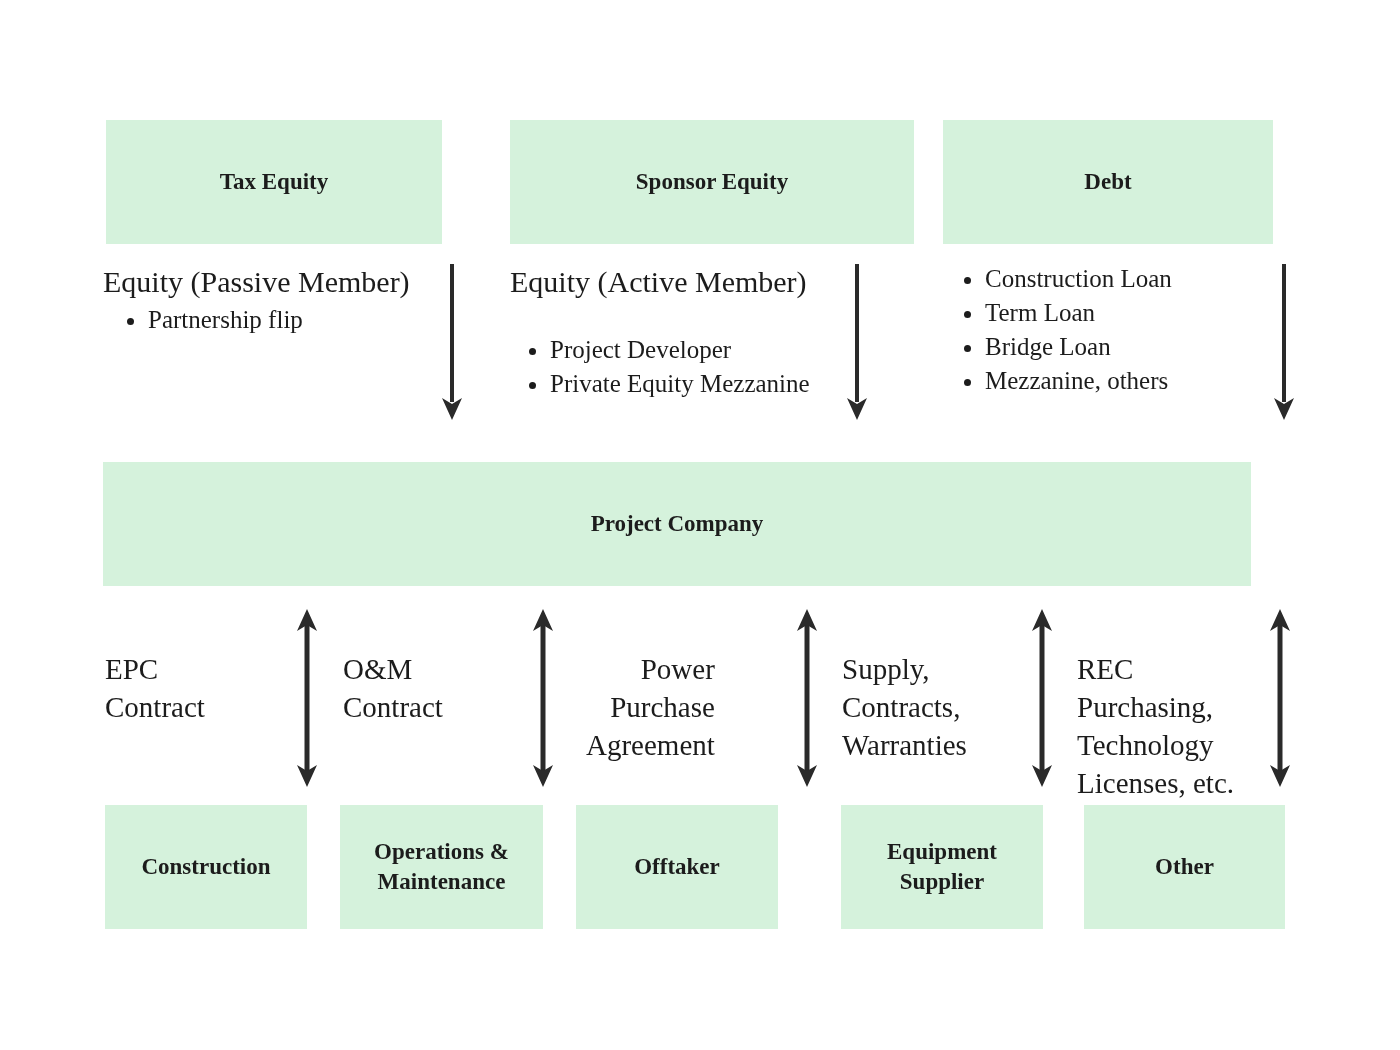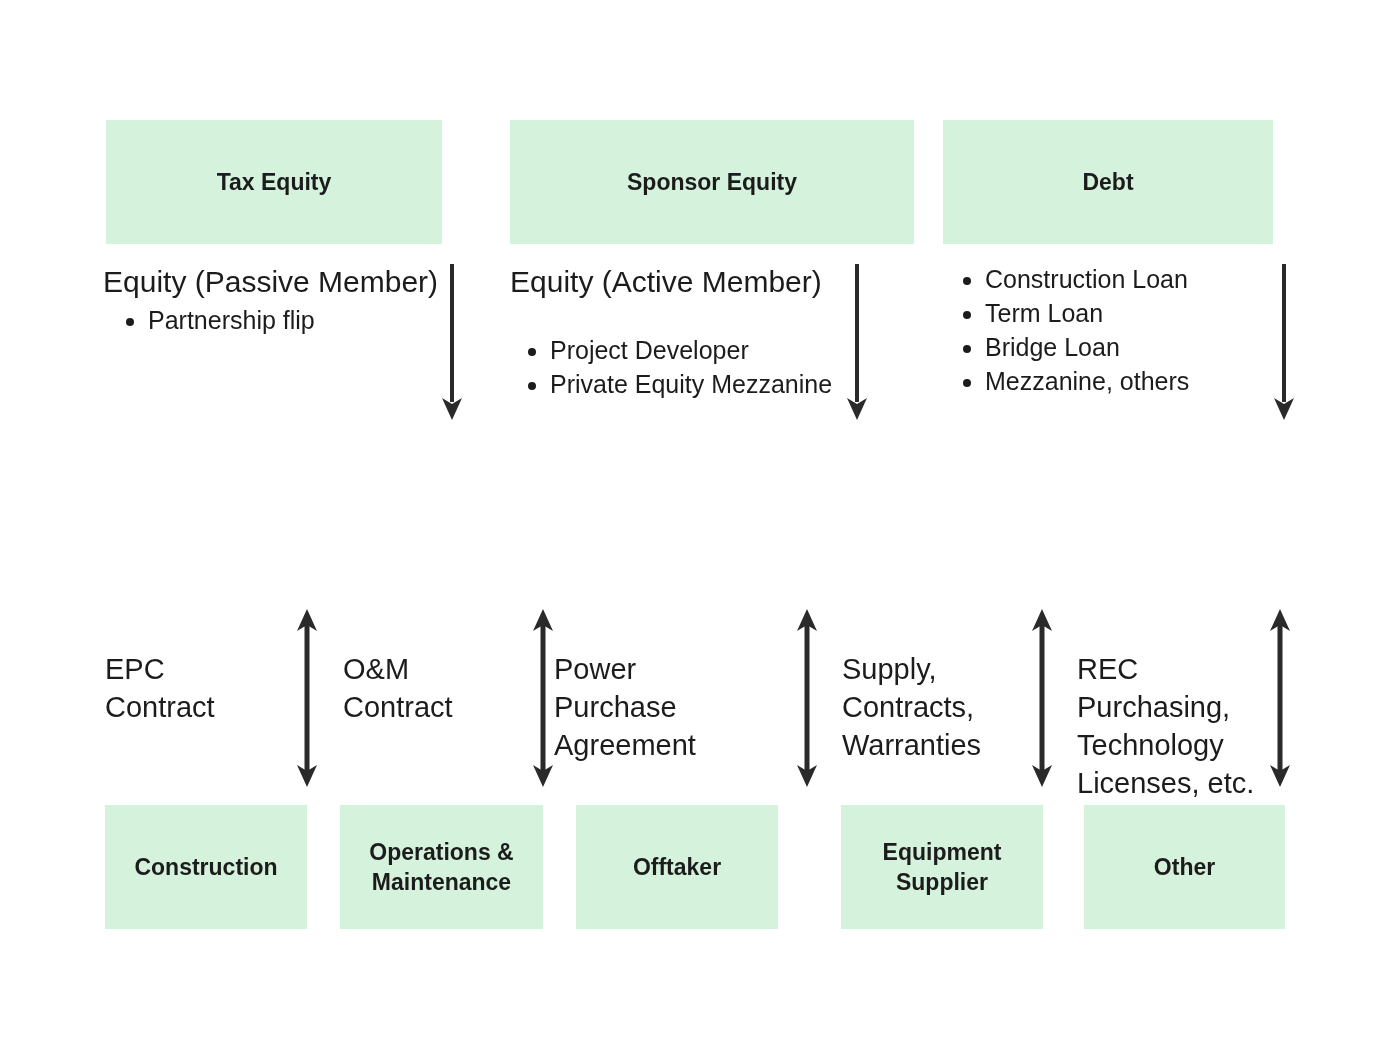--- a/index.html
+++ b/index.html
@@ -1,19 +1,19 @@
 <!DOCTYPE html>
 <html style="--green: #d5f2dc; --text: #1c1c1c; --arrow: #2a2a2a; --bg: #ffffff;"><head>
 <meta charset="utf-8">
 <style>
   html,body { margin:0; padding:0; background:#ffffff; }
   .canvas {
     position:relative; width:1400px; height:1050px; overflow:hidden;
     background:var(--bg,#ffffff);
-    font-family:Liberation Sans, sans-serif;
+    font-family:Liberation Serif, serif;
     color:var(--text,#1c1c1c);
   }
   .gbox {
     position:absolute;
     background:var(--green,#d5f2dc);
     display:flex; align-items:center; justify-content:center;
     text-align:center; font-weight:700; font-size:23px;
     color:var(--text,#1c1c1c);
   }
   .gbox .gbox-label { line-height:30px; padding:0 10px; }
@@ -78,20 +78,23 @@
       <path d="M12 158 L22 136 L12 142 L2 136 Z"></path>
     </svg>
   </div>
   <div class="arrow" style="left:1272px; top:262px;">
     <svg width="24" height="158" viewBox="0 0 24 158">
       <line x1="12" y1="2" x2="12" y2="140" stroke-width="4"></line>
       <path d="M12 158 L22 136 L12 142 L2 136 Z"></path>
     </svg>
   </div>
 
+  <div class="gbox" style="left:103px; top:462px; width:1148px; height:124px;">
+    <span class="gbox-label">Project Company</span>
+  </div>
 
   <div class="arrow" style="left:295px; top:609px;">
     <svg width="24" height="178" viewBox="0 0 24 178">
       <line x1="12" y1="16" x2="12" y2="162" stroke-width="5"></line>
       <path d="M12 0 L22 22 L12 16 L2 22 Z"></path>
       <path d="M12 178 L22 156 L12 162 L2 156 Z"></path>
     </svg>
   </div>
   <div class="arrow" style="left:531px; top:609px;">
     <svg width="24" height="178" viewBox="0 0 24 178">
@@ -123,21 +126,21 @@
   </div>
 
   <div class="contract-label" style="left:105px; top:650px;">
     <div>EPC</div>
     <div>Contract</div>
   </div>
   <div class="contract-label" style="left:343px; top:650px;">
     <div>O&amp;M</div>
     <div>Contract</div>
   </div>
-  <div class="contract-label" style="left:554px; top:650px;">
+  <div class="contract-label" style="left:586px; top:650px;text-align:right;">
     <div>Power</div>
     <div>Purchase</div>
     <div>Agreement</div>
   </div>
   <div class="contract-label" style="left:1077px; top:650px;">
     <div>REC</div>
     <div>Purchasing,</div>
     <div>Technology</div>
     <div>Licenses, etc.</div>
   </div>

